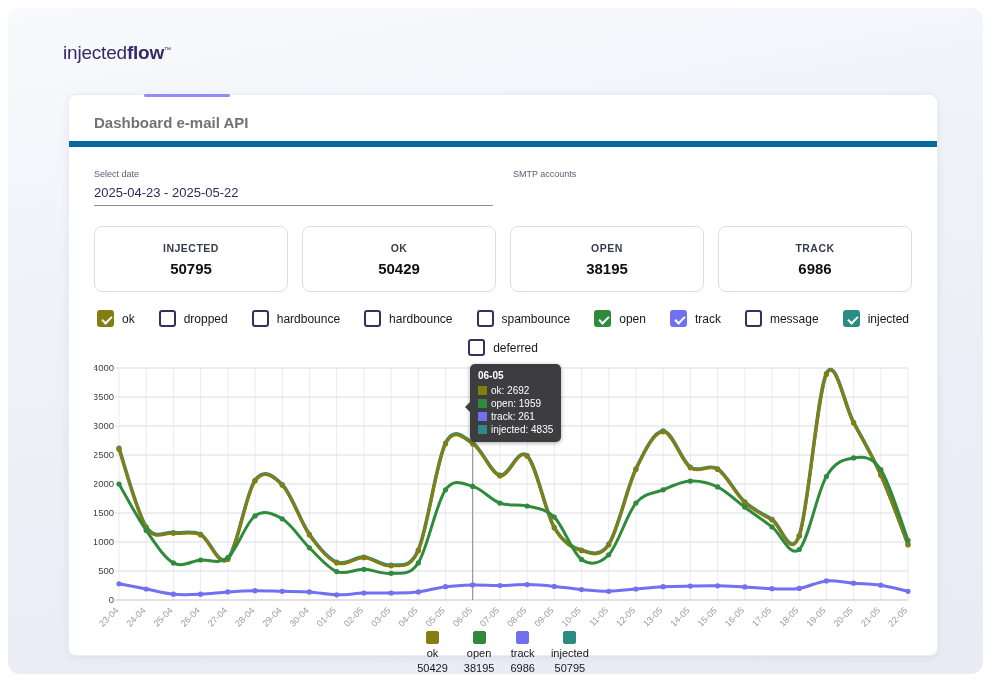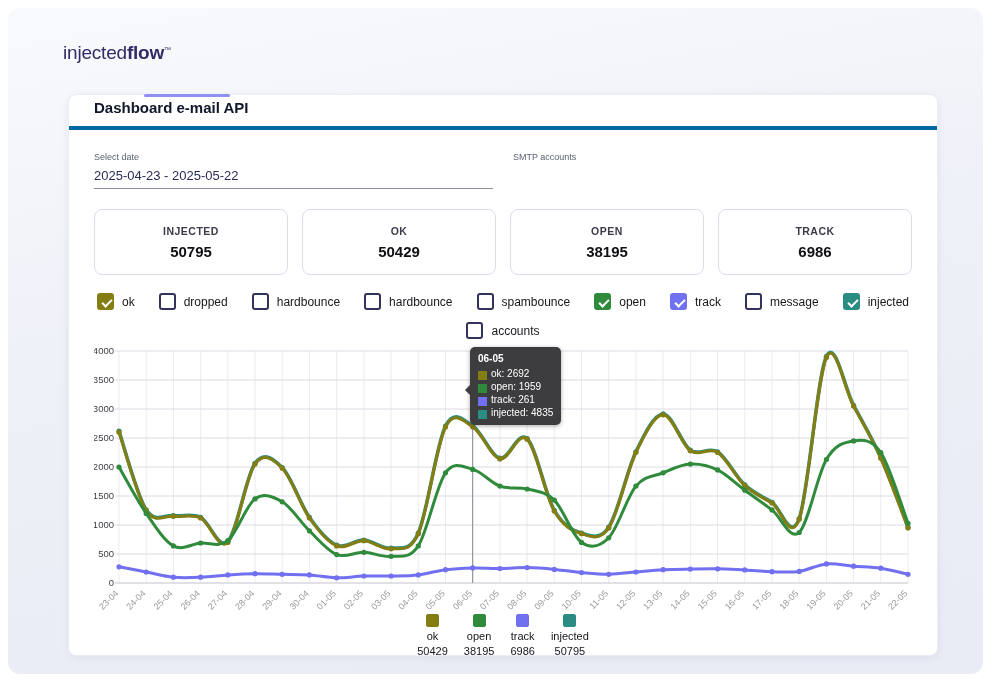--- a/index.html
+++ b/index.html
@@ -5,21 +5,21 @@
   * { box-sizing: border-box; margin: 0; padding: 0; }
   html,body { width: 991px; height: 682px; background:#fff; font-family:"Liberation Sans", sans-serif; overflow:hidden; }
   .panel { position:absolute; left:8px; top:8px; width:975px; height:666px; border-radius:12px;
            background:linear-gradient(170deg,#f9fafd 0%,#eff1f8 40%,#e9ebf5 100%); }
   .logo { position:absolute; left:55px; top:34px; font-size:19px; color:#322b66; letter-spacing:-0.2px; }
   .logo .bold { font-weight:700; }
   .logo sup { font-size:7px; vertical-align:super; }
   .card { position:absolute; left:60px; top:86px; width:870px; height:562px; background:#fff; border-radius:8px;
           border:1px solid #ececf4; box-shadow:0 2px 8px rgba(40,40,90,.07); }
   .tab-indicator { position:absolute; left:75px; top:-1px; width:86px; height:3px; background:#918ef2; border-radius:2px; }
-  .card-title { padding:4px 25px 10px; border-bottom:4px solid #0369a1; font-size:15px; font-weight:700; color:#0f172a; }
+  .card-title { padding:19px 25px 10px; border-bottom:6px solid #0369a1; font-size:15px; font-weight:700; color:#737373; }
   .filters { display:flex; gap:20px; margin:22px 25px 0; }
   .field { flex:1; }
   .field .lab { font-size:9px; color:#596273; }
   .field .val { margin-top:6px; padding-bottom:5px; border-bottom:1px solid #8a909b; font-size:13px; font-weight:500;
                 color:#2b2c5a; display:flex; justify-content:space-between; align-items:flex-end; }
   .field .arrow { font-size:8px; color:#2b2c5a; }
   .stats { display:flex; gap:14px; margin:20px 25px 0; }
   .stat { flex:1; height:66px; border:1px solid #dadded; border-radius:8px; display:flex; flex-direction:column;
           align-items:center; justify-content:center; gap:6px; background:#fff; }
   .stat .s-lab { font-size:10.5px; font-weight:700; letter-spacing:.5px; color:#3a3b49; }
@@ -30,21 +30,21 @@
   .cb .box.on { border-color:transparent; }
   .cb .box.on::after { content:""; position:absolute; left:3px; top:3.5px; width:8px; height:4px;
                        border-left:2px solid #fff; border-bottom:2px solid #fff; transform:rotate(-45deg); }
   .cb .cb-label { font-size:12px; color:#17171d; }
   .chart-wrap { position:relative; margin:6px 25px 0; width:820px; height:268px; }
   .tooltip { position:absolute; left:376px; top:2px; background:#3d3d3f; color:#fff; border-radius:5px;
              padding:5px 8px 6px; font-size:10px; line-height:13px; box-shadow:0 1px 4px rgba(0,0,0,.35); z-index:5; }
   .tooltip::before { content:""; position:absolute; left:-5px; top:38px; border:5px solid transparent;
                      border-left:none; border-right:5px solid #3d3d3f; }
   .tooltip .tt-date { font-weight:700; margin-bottom:2px; }
-  .tt-row { display:flex; align-items:flex-end; gap:4px; white-space:nowrap; }
+  .tt-row { display:flex; align-items:center; gap:4px; white-space:nowrap; }
   .tt-sw { width:9px; height:9px; border:1px solid #a9a9ad; flex:none; }
   .legend { display:flex; justify-content:center; gap:16px; margin-top:1px; }
   .lg-item { display:flex; flex-direction:column; align-items:center; gap:3px; }
   .lg-sw { width:13px; height:13px; border-radius:2px; border:1px solid rgba(0,0,0,.18); }
   .lg-lab { font-size:11px; color:#16161c; }
   .lg-val { font-size:11px; color:#16161c; }
   svg text { font-family:"Liberation Sans", sans-serif; }
 </style>
 </head>
 <body>
@@ -119,21 +119,21 @@
       <label class="cb">
           <span class="box"></span>
           <span class="cb-label">message</span>
         </label>
       <label class="cb">
           <span class="box on" style="background: rgb(42, 140, 130); border-color: rgb(42, 140, 130);"></span>
           <span class="cb-label">injected</span>
         </label>
       <label class="cb">
           <span class="box"></span>
-          <span class="cb-label">accounts</span>
+          <span class="cb-label">deferred</span>
         </label>
     </div>
 
     <div class="chart-wrap">
       <svg id="chart-svg" width="820" height="268" viewBox="0 0 820 268">
           <line x1="25" x2="25" y1="6" y2="238" stroke="#ebebf3" stroke-width="1"></line>
           <line x1="52.20689655172414" x2="52.20689655172414" y1="6" y2="238" stroke="#ebebf3" stroke-width="1"></line>
           <line x1="79.41379310344828" x2="79.41379310344828" y1="6" y2="238" stroke="#ebebf3" stroke-width="1"></line>
           <line x1="106.62068965517241" x2="106.62068965517241" y1="6" y2="238" stroke="#ebebf3" stroke-width="1"></line>
           <line x1="133.82758620689657" x2="133.82758620689657" y1="6" y2="238" stroke="#ebebf3" stroke-width="1"></line>

